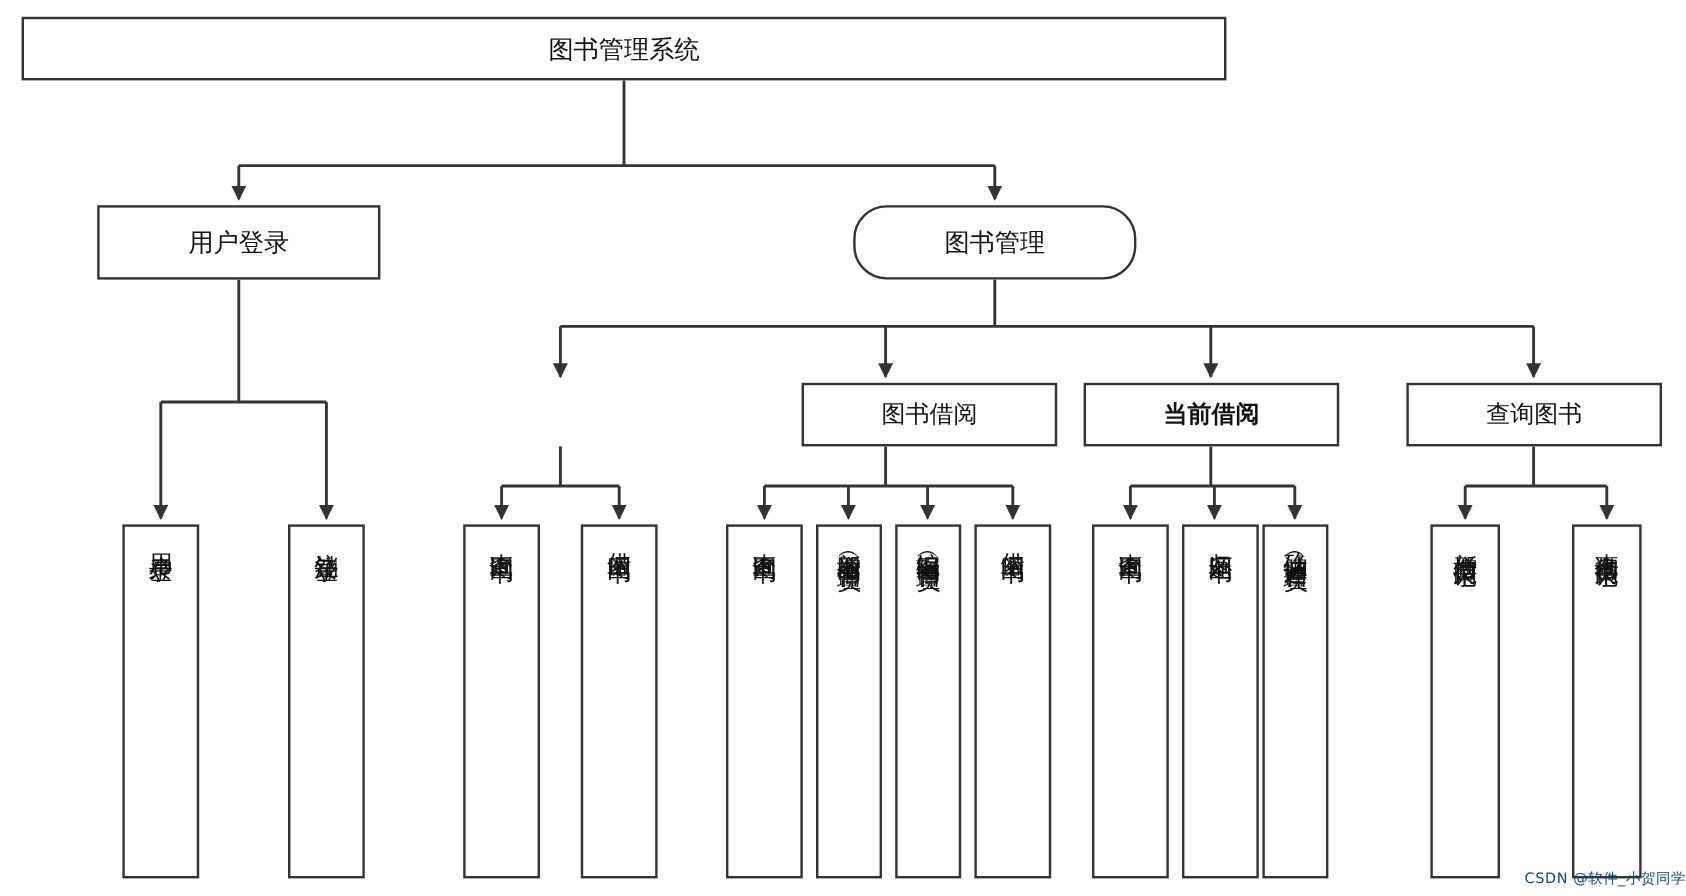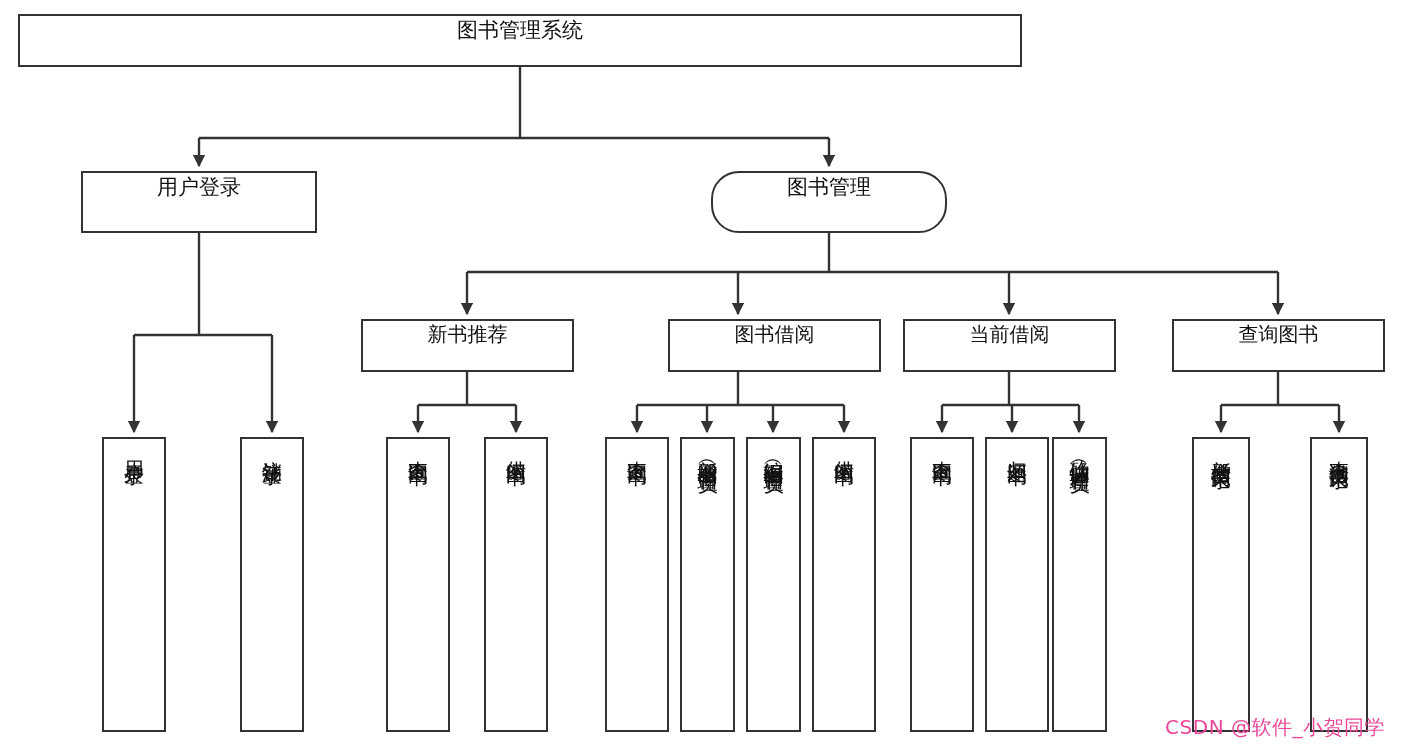--- a/index.html
+++ b/index.html
@@ -24,21 +24,21 @@
     width: 1405px;
     height: 747px;
     pointer-events: none;
   }
   .node {
     position: absolute;
     box-sizing: border-box;
     border: 2px solid #333333;
     background: #ffffff;
     display: flex;
-    align-items: flex-start;
+    align-items: center;
     justify-content: center;
     color: #111111;
     text-align: center;
   }
   .node.root {
     font-size: 21px;
   }
   .node.level2 {
     font-size: 21px;
   }
@@ -54,24 +54,24 @@
     writing-mode: vertical-rl;
     text-orientation: upright;
     -webkit-writing-mode: vertical-rl;
     letter-spacing: 2px;
     line-height: 1.05;
     white-space: nowrap;
     display: block;
   }
   .watermark {
     position: absolute;
-    right: 20px;
+    right: 0;
     bottom: 6px;
-    font-size: 20px;
-    color: #ec4899;
+    font-size: 12px;
+    color: #0c4a6e;
     white-space: nowrap;
     letter-spacing: 0.5px;
   }
 </style>
 </head>
 <body>
 
 <div id="canvas">
 
   <svg class="edges" viewBox="0 0 1405 747">
@@ -128,27 +128,24 @@
     <span>图书管理系统</span>
   </div>
 
   <div class="node level2" id="n-l2-0" style="left: 81px; top: 171px; width: 236px; height: 62px;">
     <span>用户登录</span>
   </div>
   <div class="node level2" id="n-l2-1" style="left: 711px; top: 171px; width: 236px; height: 62px; border-radius: 28px;">
     <span>图书管理</span>
   </div>
 
-  <div class="node level3" id="n-l3-0" style="left: 361px; top: 319px; width: 213px; height: 53px;">
-    <span>新书推荐</span>
-  </div>
   <div class="node level3" id="n-l3-1" style="left: 632px; top: 319px; width: 213px; height: 53px; margin-left: 36px;">
     <span>图书借阅</span>
   </div>
-  <div class="node level3" id="n-l3-2" style="left: 903px; top: 319px; width: 213px; height: 53px;">
+  <div class="node level3" id="n-l3-2" style="left: 903px; top: 319px; width: 213px; height: 53px; font-weight: bold;">
     <span>当前借阅</span>
   </div>
   <div class="node level3" id="n-l3-3" style="left: 1172px; top: 319px; width: 213px; height: 53px;">
     <span>查询图书</span>
   </div>
 
   <div class="node leaf" id="n-lf-0" style="left: 102px; top: 437px; width: 64px; height: 295px;">
     <span class="vtext">用户登录</span>
   </div>
   <div class="node leaf" id="n-lf-1" style="left: 240px; top: 437px; width: 64px; height: 295px;">

